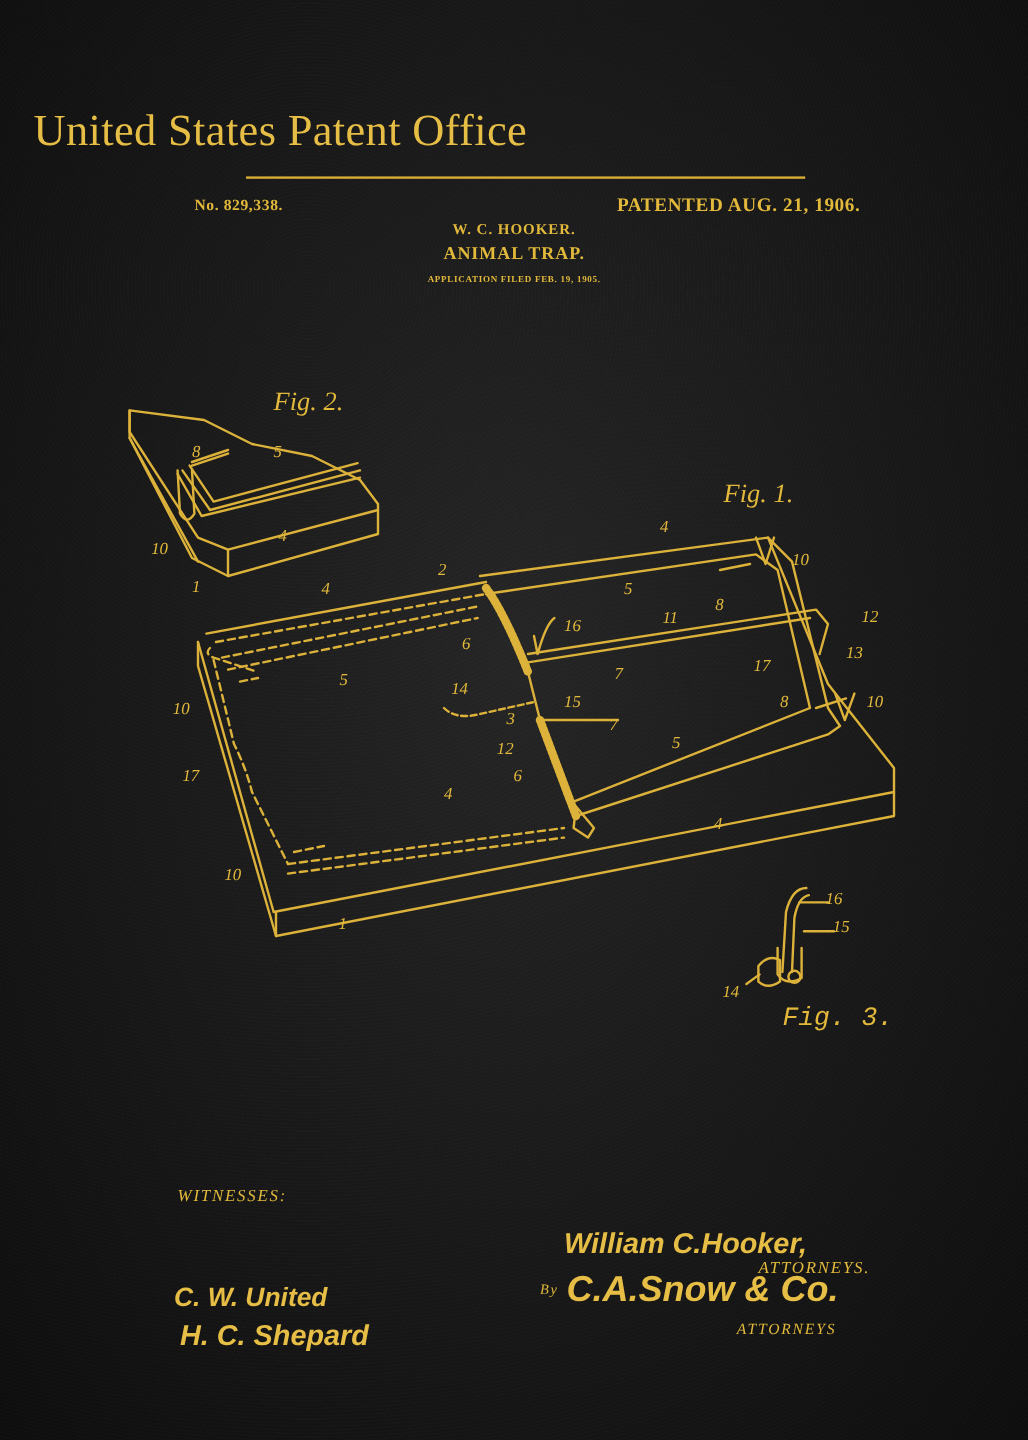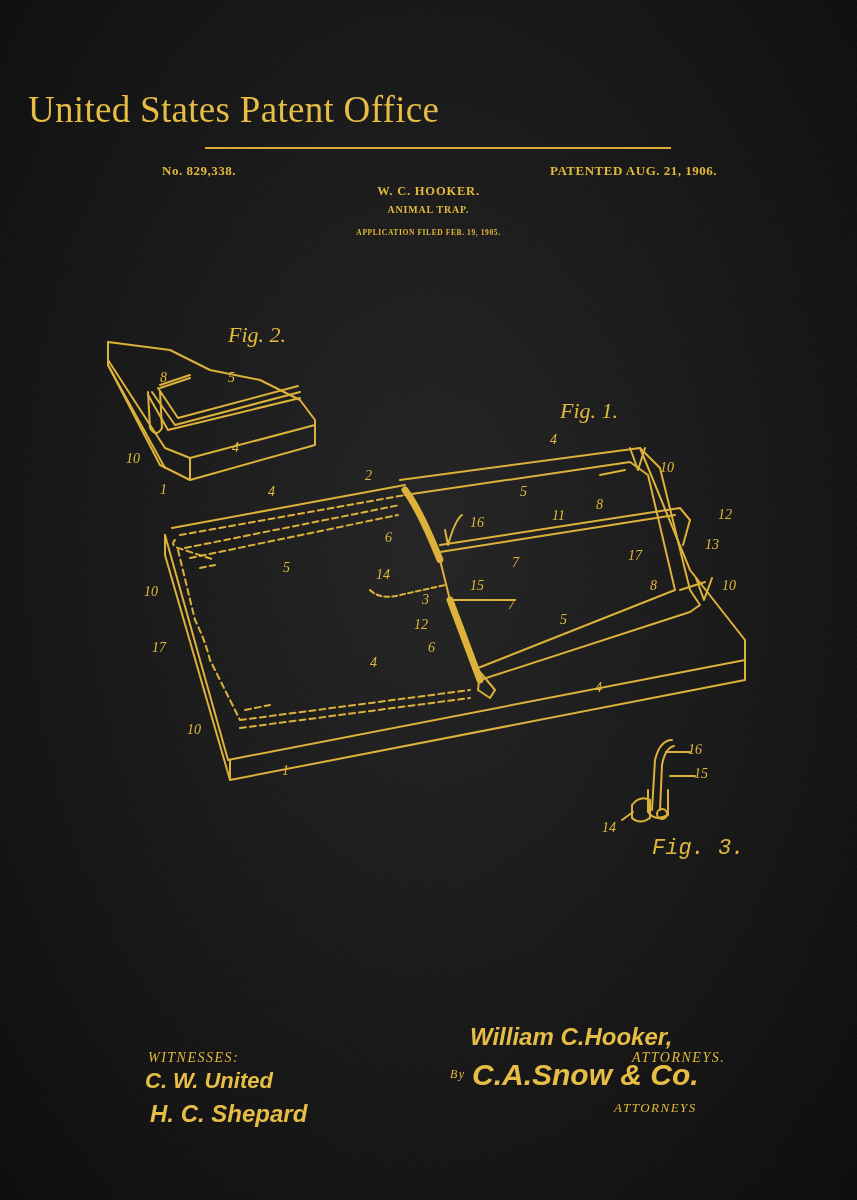--- a/index.html
+++ b/index.html
@@ -9,23 +9,23 @@
     background:
       radial-gradient(ellipse at 50% 45%, #262626 0%, #1b1b1b 45%, #0e0e0e 100%);}
   .paper::after{content:"";position:absolute;inset:0;
     background:repeating-radial-gradient(circle at 30% 20%, rgba(255,255,255,0.012) 0 1px, transparent 1px 3px),
                repeating-radial-gradient(circle at 70% 80%, rgba(0,0,0,0.05) 0 1px, transparent 1px 4px);}
   .title{position:absolute;left:0;right:0;top:88px;text-align:left;font-family:"Liberation Serif",serif;
          font-size:37px;color:#e6bd45;letter-spacing:0.3px;margin-left:28px;}
   .rule{position:absolute;left:205px;width:466px;top:147px;height:2px;background:#d9ad35;}
   .meta{position:absolute;font-family:"Liberation Serif",serif;font-weight:bold;color:#e2b93b;}
   .patno{left:162px;top:163px;font-size:13px;letter-spacing:0.5px;}
-  .patdate{right:140px;top:163px;font-size:13px;letter-spacing:0.5px;}
+  .patdate{right:140px;top:163px;font-size:16px;letter-spacing:0.5px;}
   .inventor-line{left:0;right:0;text-align:center;top:184px;font-size:12.5px;letter-spacing:0.8px;}
-  .subject{left:0;right:0;text-align:center;top:204px;font-size:10px;letter-spacing:0.8px;}
+  .subject{left:0;right:0;text-align:center;top:204px;font-size:15px;letter-spacing:0.8px;}
   .filed{left:0;right:0;text-align:center;top:228px;font-size:7.5px;letter-spacing:0.6px;}
   svg.drawing{position:absolute;left:0;top:0;}
   .label{position:absolute;font-family:"Liberation Serif",serif;font-style:italic;color:#e2b93b;font-size:14px;}
   .fig{position:absolute;font-family:"Liberation Serif",serif;font-style:italic;color:#e2b93b;font-size:22px;}
   .caps{position:absolute;font-family:"Liberation Serif",serif;font-style:italic;color:#e2b93b;letter-spacing:1.5px;}
   .sig{position:absolute;font-family:Liberation Sans, sans-serif;font-style:italic;font-weight:bold;color:#e6bd45;}
 </style>
 </head>
 <body>
 
@@ -94,21 +94,21 @@
     <path d="M648 790 L648 812 Q655 822 668 815 L668 790"></path>
     <circle cx="662" cy="814" r="5"></circle>
     <path d="M632 805 Q640 795 650 800 L650 818 Q640 825 632 818 Z"></path>
     <path d="M622 820 L633 812"></path>
     <path d="M666 752 L690 752"></path>
     <path d="M670 776 L695 776"></path>
   </g>
 </svg>
 
 <div class="fig" style="left:228px;top:322px;">Fig. 2.</div>
-<div class="fig" style="left:560px;top:398px;">Fig. 1.</div>
+<div class="fig" style="left:603px;top:398px;">Fig. 1.</div>
 <div class="fig" style="left:652px;top:836px;font-family:Liberation Mono, monospace;">Fig. 3.</div>
 
 <div class="label" style="left:160px;top:370px;">8</div>
 <div class="label" style="left:228px;top:370px;">5</div>
 <div class="label" style="left:126px;top:451px;">10</div>
 <div class="label" style="left:232px;top:440px;">4</div>
 <div class="label" style="left:160px;top:482px;">1</div>
 
 <div class="label" style="left:550px;top:432px;">4</div>
 <div class="label" style="left:365px;top:468px;">2</div>
@@ -137,21 +137,21 @@
 <div class="label" style="left:187px;top:722px;">10</div>
 <div class="label" style="left:282px;top:763px;">1</div>
 <div class="label" style="left:268px;top:484px;">4</div>
 <div class="label" style="left:283px;top:560px;">5</div>
 <div class="label" style="left:595px;top:680px;">4</div>
 
 <div class="label" style="left:688px;top:742px;">16</div>
 <div class="label" style="left:694px;top:766px;">15</div>
 <div class="label" style="left:602px;top:820px;">14</div>
 
-<div class="caps" style="left:148px;top:1050px;font-size:14px;font-style:italic;">WITNESSES:</div>
+<div class="caps" style="left:148px;top:990px;font-size:14px;font-style:italic;">WITNESSES:</div>
 <div class="sig" style="left:145px;top:1068px;font-size:22px;">C. W. United</div>
 <div class="sig" style="left:150px;top:1100px;font-size:24px;">H. C. Shepard</div>
 
 <div class="sig" style="left:470px;top:1023px;font-size:24px;">William C.Hooker,</div>
 <div class="caps" style="left:632px;top:1050px;font-size:14px;">ATTORNEYS.</div>
 <div class="caps" style="left:450px;top:1067px;font-size:12px;text-align:right;">By</div>
 <div class="sig" style="left:472px;top:1058px;font-size:30px;">C.A.Snow &amp; Co.</div>
 <div class="caps" style="left:614px;top:1100px;font-size:13px;">ATTORNEYS</div>
 
 </body></html>

